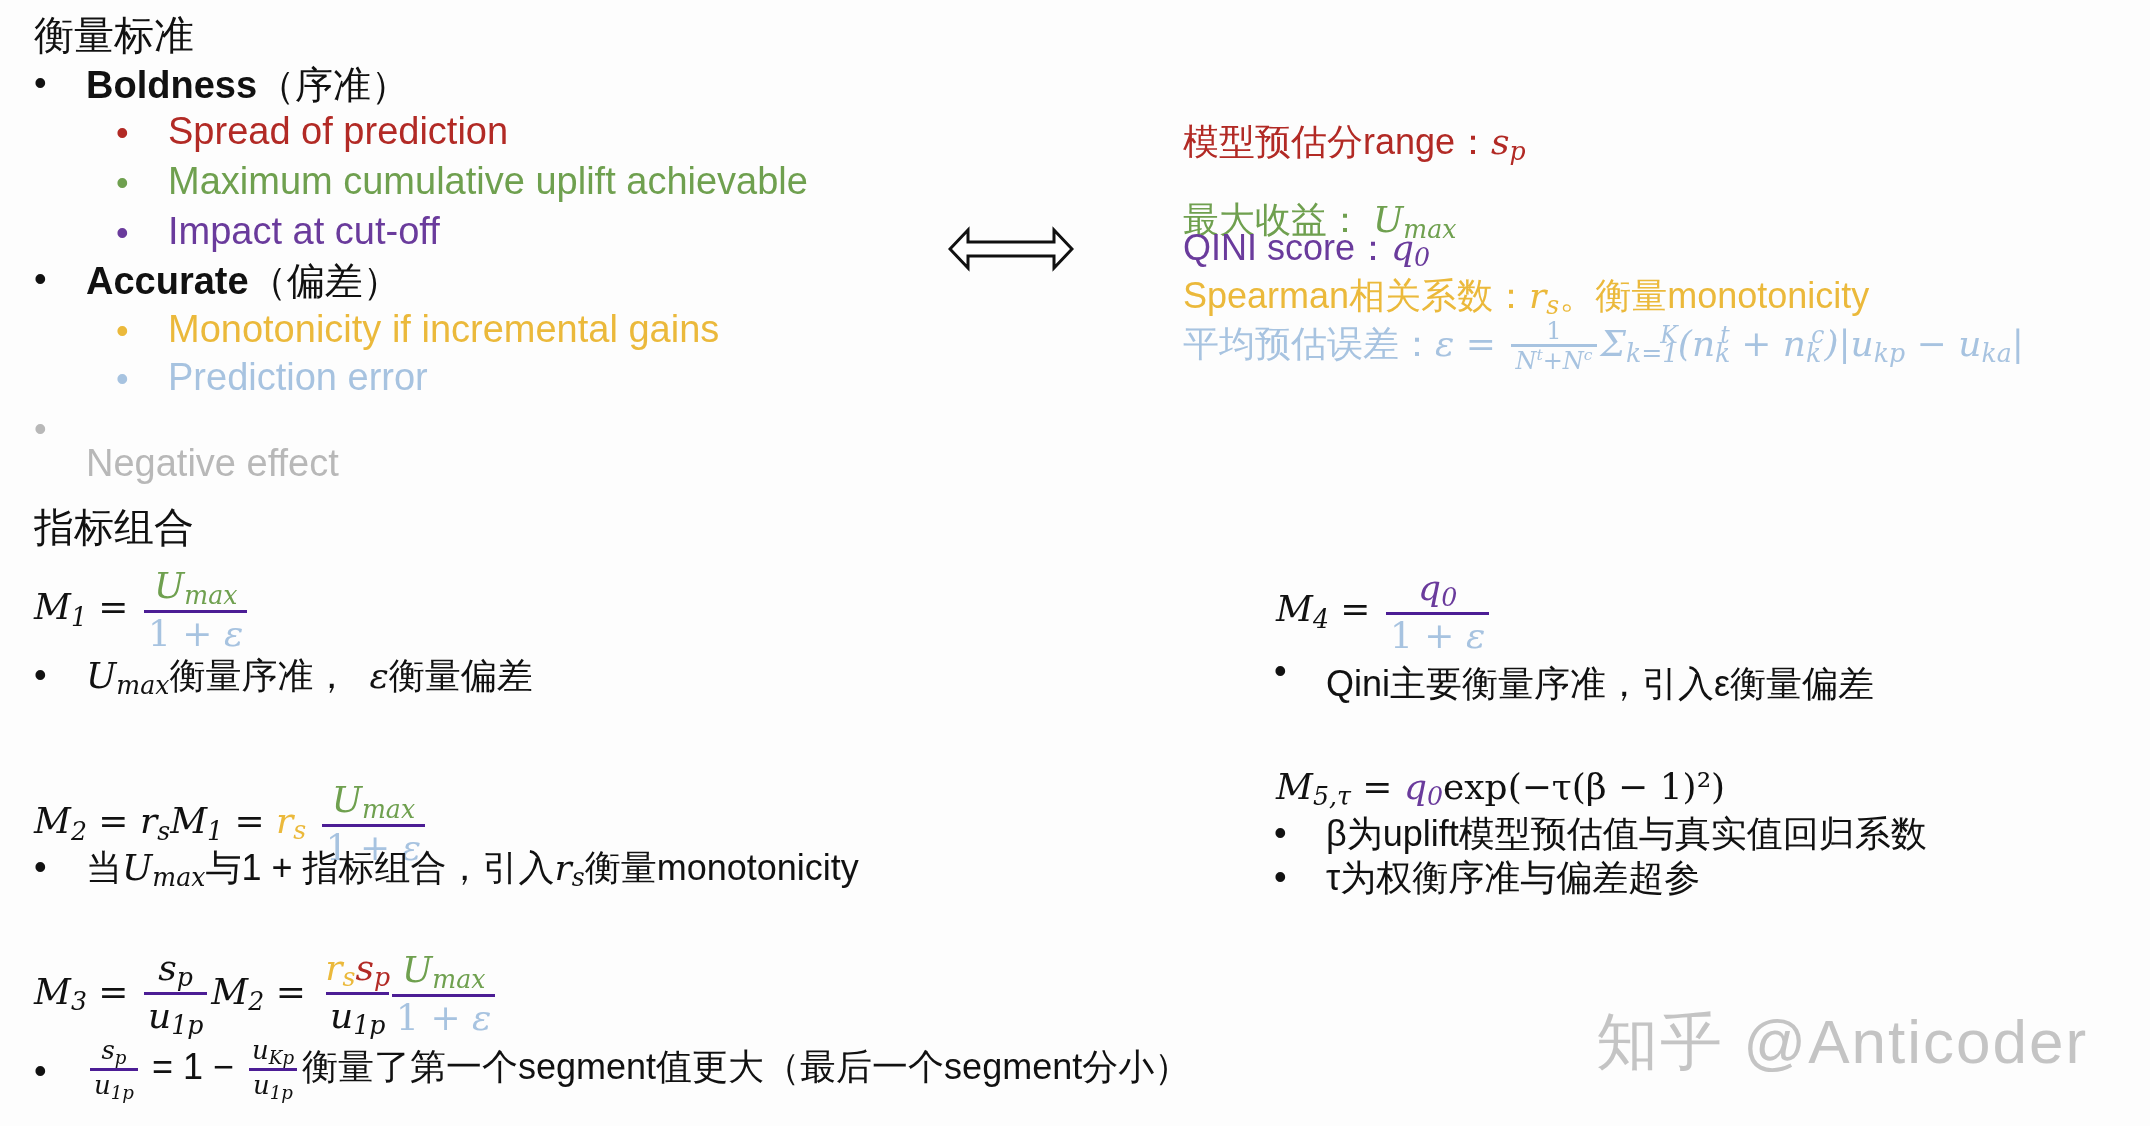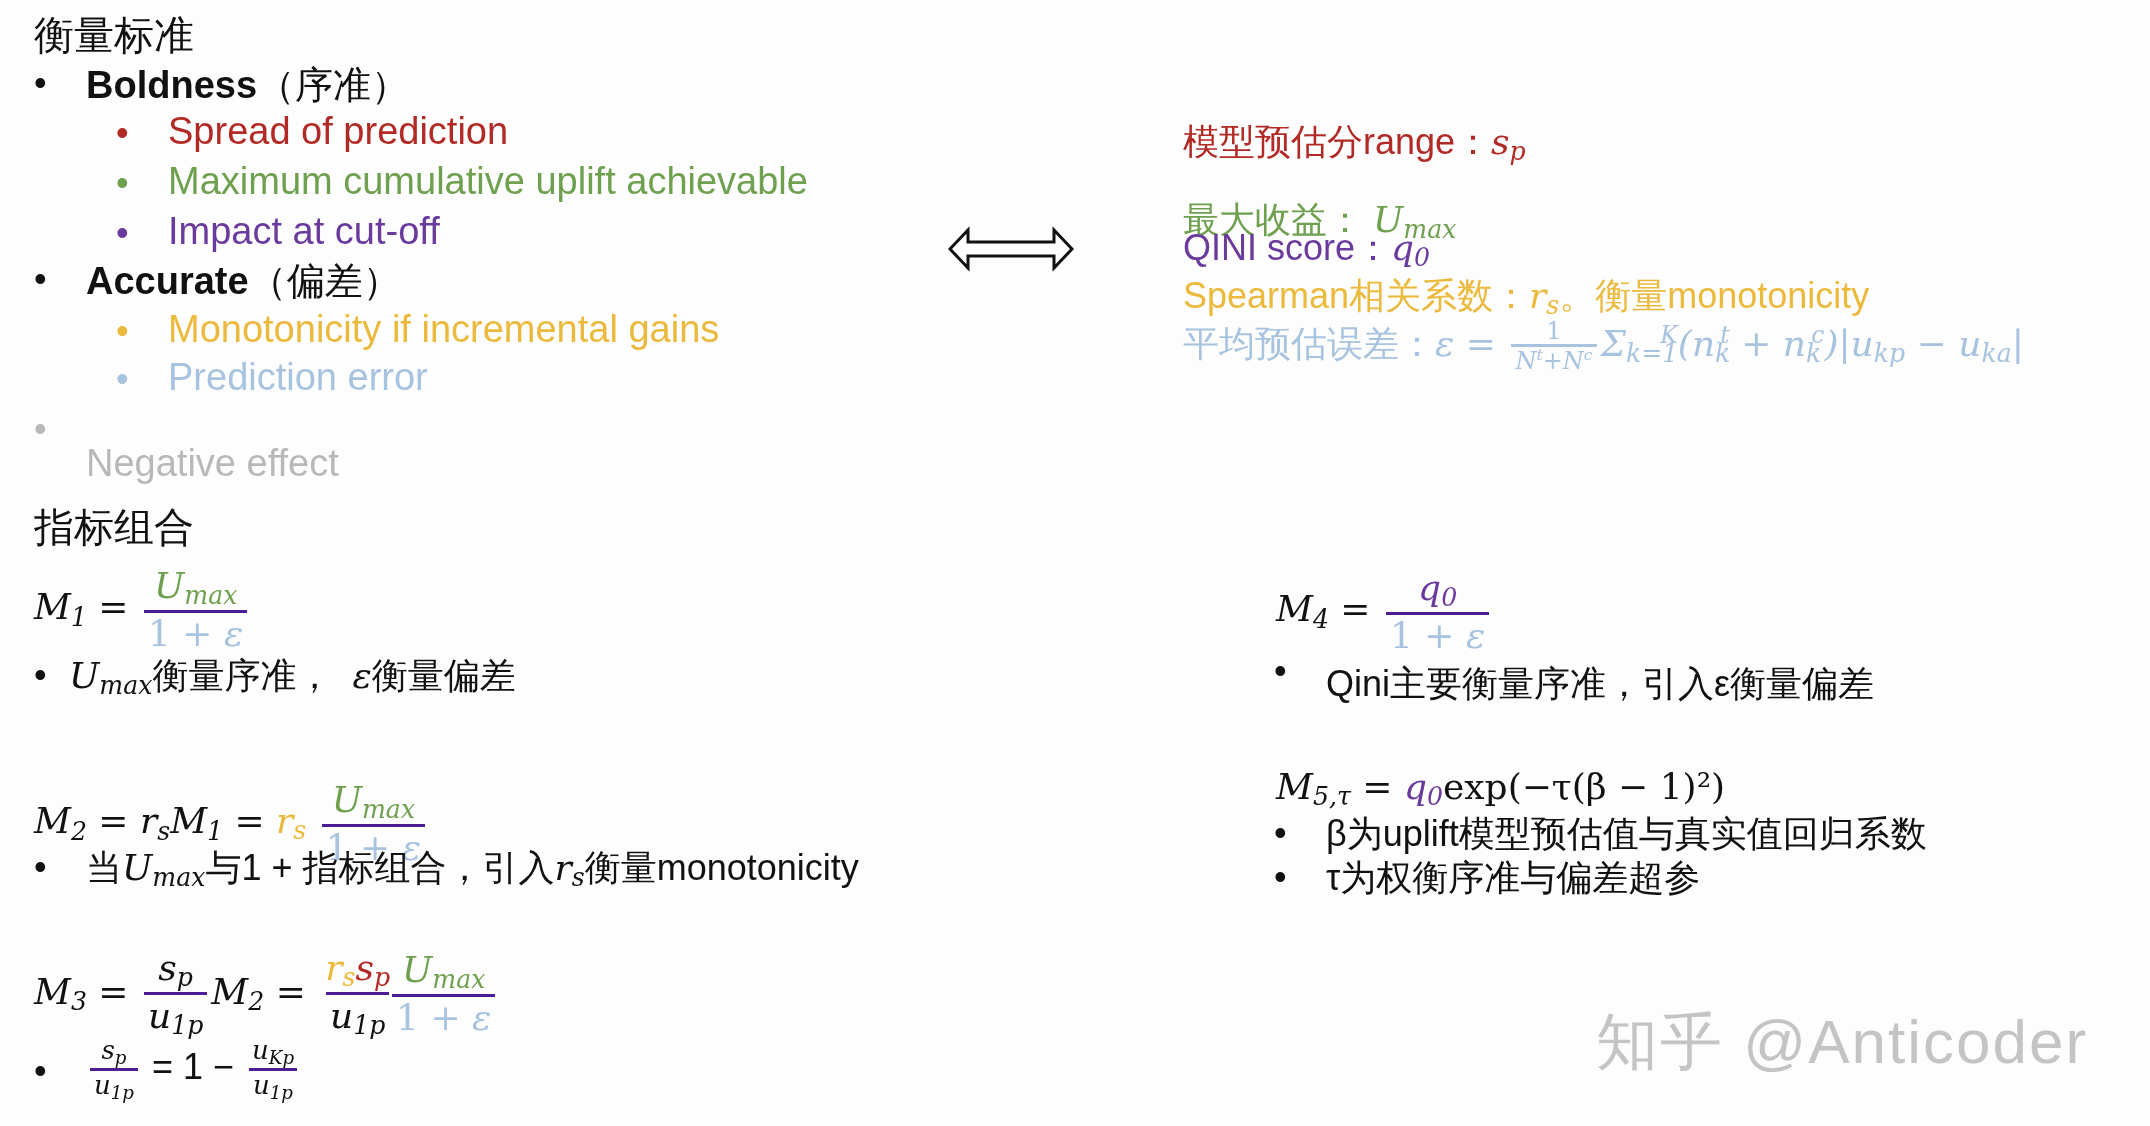--- a/index.html
+++ b/index.html
@@ -66,21 +66,21 @@
 <div class="abs h" style="left:34px;top:500px;">指标组合</div>
 
 <div class="abs f34 m" style="left:34px;top:566px;">
   <span>M</span><sub>1</sub> <span class="up">=</span>
   <span class="frac">
       <span class="num c-green">U<sub>max</sub></span>
       <span class="den c-blue up">1 + <i>ε</i></span>
     </span>
 </div>
 <div class="bullet" style="left:34px;top:654px;">•</div>
-<div class="abs f34" style="left:69px;top:652px;"><span class="m">U<sub>max</sub></span><span>衡量序准，</span>&nbsp;&nbsp;<span class="m">ε</span><span>衡量偏差</span></div>
+<div class="abs f34" style="left:86px;top:652px;"><span class="m">U<sub>max</sub></span><span>衡量序准，</span>&nbsp;&nbsp;<span class="m">ε</span><span>衡量偏差</span></div>
 
 <div class="abs f34 m" style="left:34px;top:780px;">
   <span>M</span><sub>2</sub> <span class="up">=</span> r<sub>s</sub>M<sub>1</sub> <span class="up">=</span> <span class="c-yellow">r<sub>s</sub></span>
   <span class="frac">
       <span class="num c-green">U<sub>max</sub></span>
       <span class="den c-blue up">1 + <i>ε</i></span>
     </span>
 </div>
 <div class="bullet" style="left:34px;top:846px;">•</div>
 <div class="abs f34" style="left:86px;top:844px;"><span>当</span><span class="m">U<sub>max</sub></span><span>与1 + 指标组合，引入</span><span class="m">r<sub>s</sub></span><span>衡量monotonicity</span></div>
@@ -100,21 +100,21 @@
     </span>
 </div>
 <div class="bullet" style="left:34px;top:1050px;">•</div>
 <div class="abs f34" style="left:86px;top:1036px;">
   <span class="frac m" style="font-size:26px;">
       <span class="num">s<sub>p</sub></span>
       <span class="den">u<sub>1p</sub></span>
     </span><span> = 1 − </span><span class="frac m" style="font-size:26px;">
       <span class="num">u<sub>Kp</sub></span>
       <span class="den">u<sub>1p</sub></span>
-    </span>
+    </span><span>衡量了第一个segment值更大（最后一个segment分小）</span>
 </div>
 
 <div class="abs f34 m" style="left:1276px;top:568px;">
   <span>M</span><sub>4</sub> <span class="up">=</span>
   <span class="frac">
       <span class="num c-purple">q<sub>0</sub></span>
       <span class="den c-blue up">1 + <i>ε</i></span>
     </span>
 </div>
 <div class="bullet" style="left:1274px;top:650px;">•</div>

